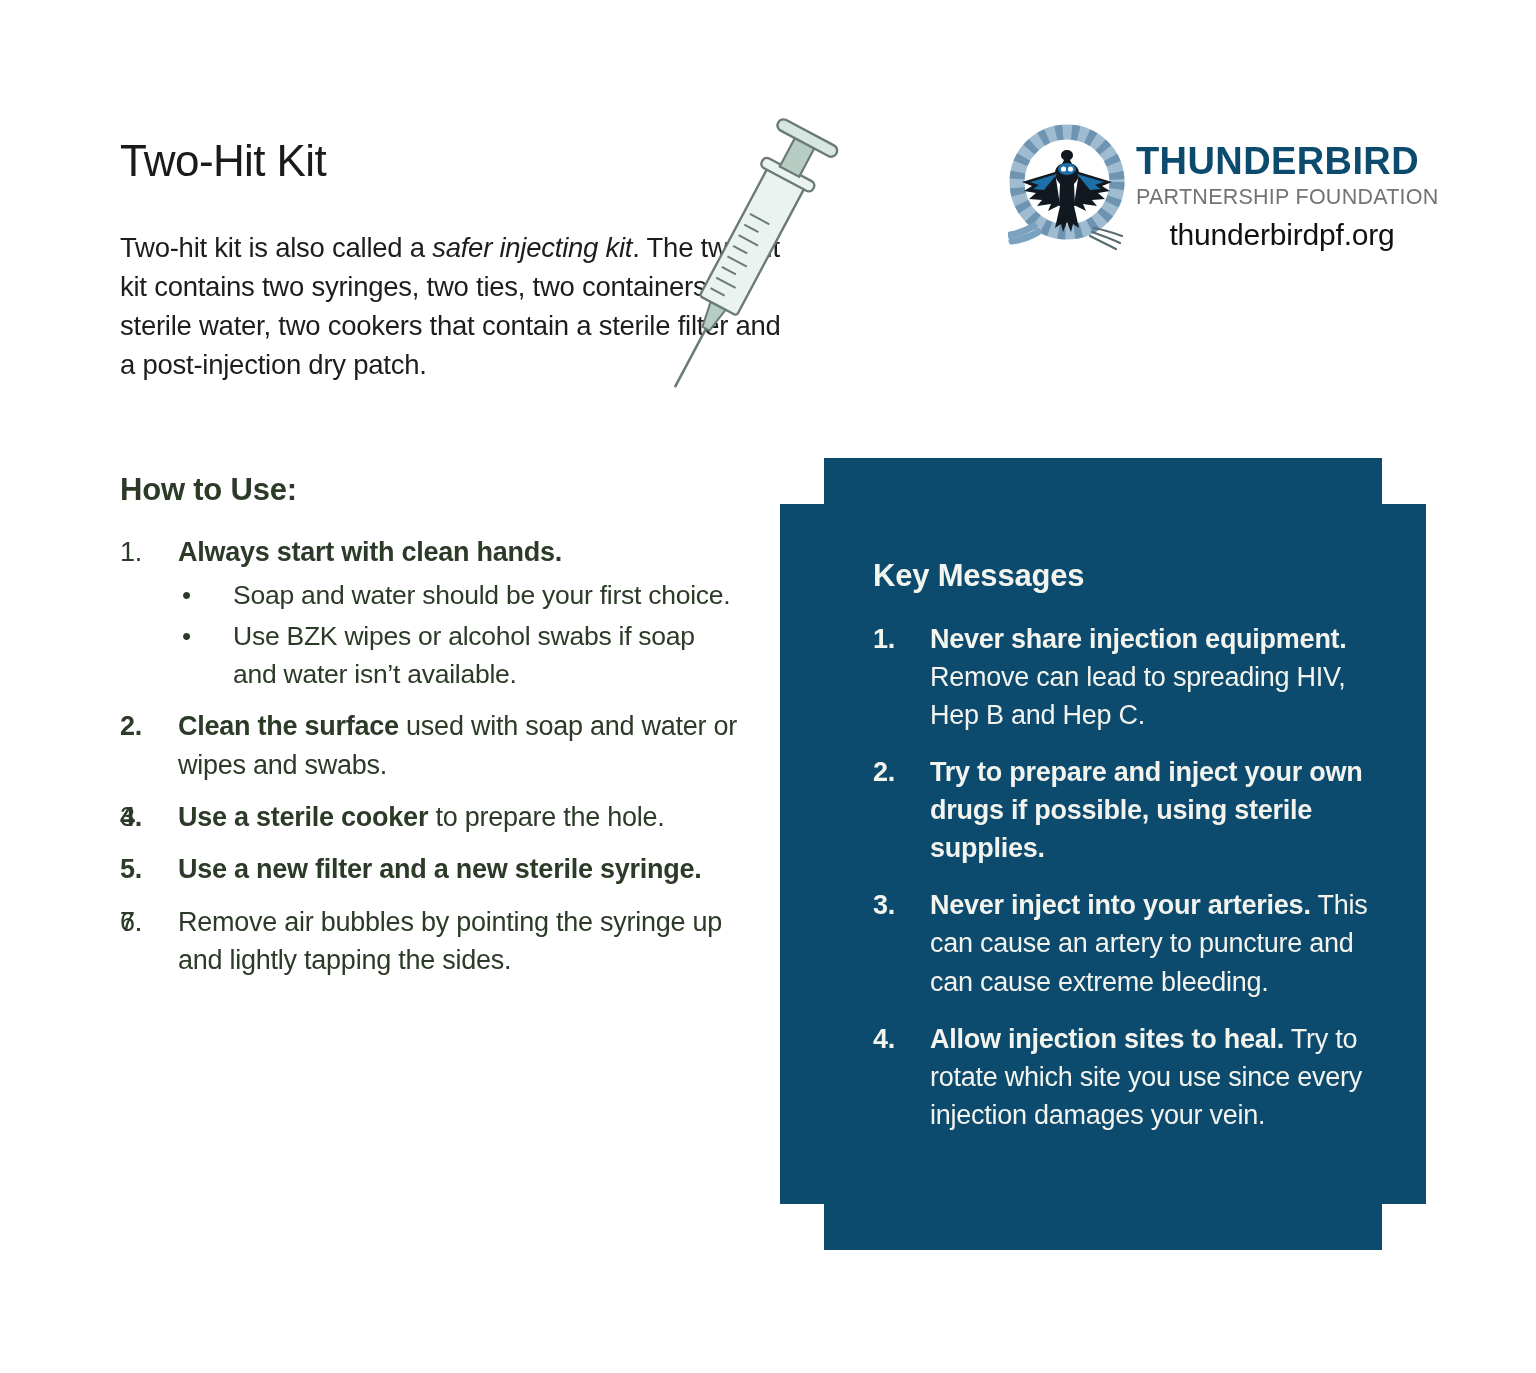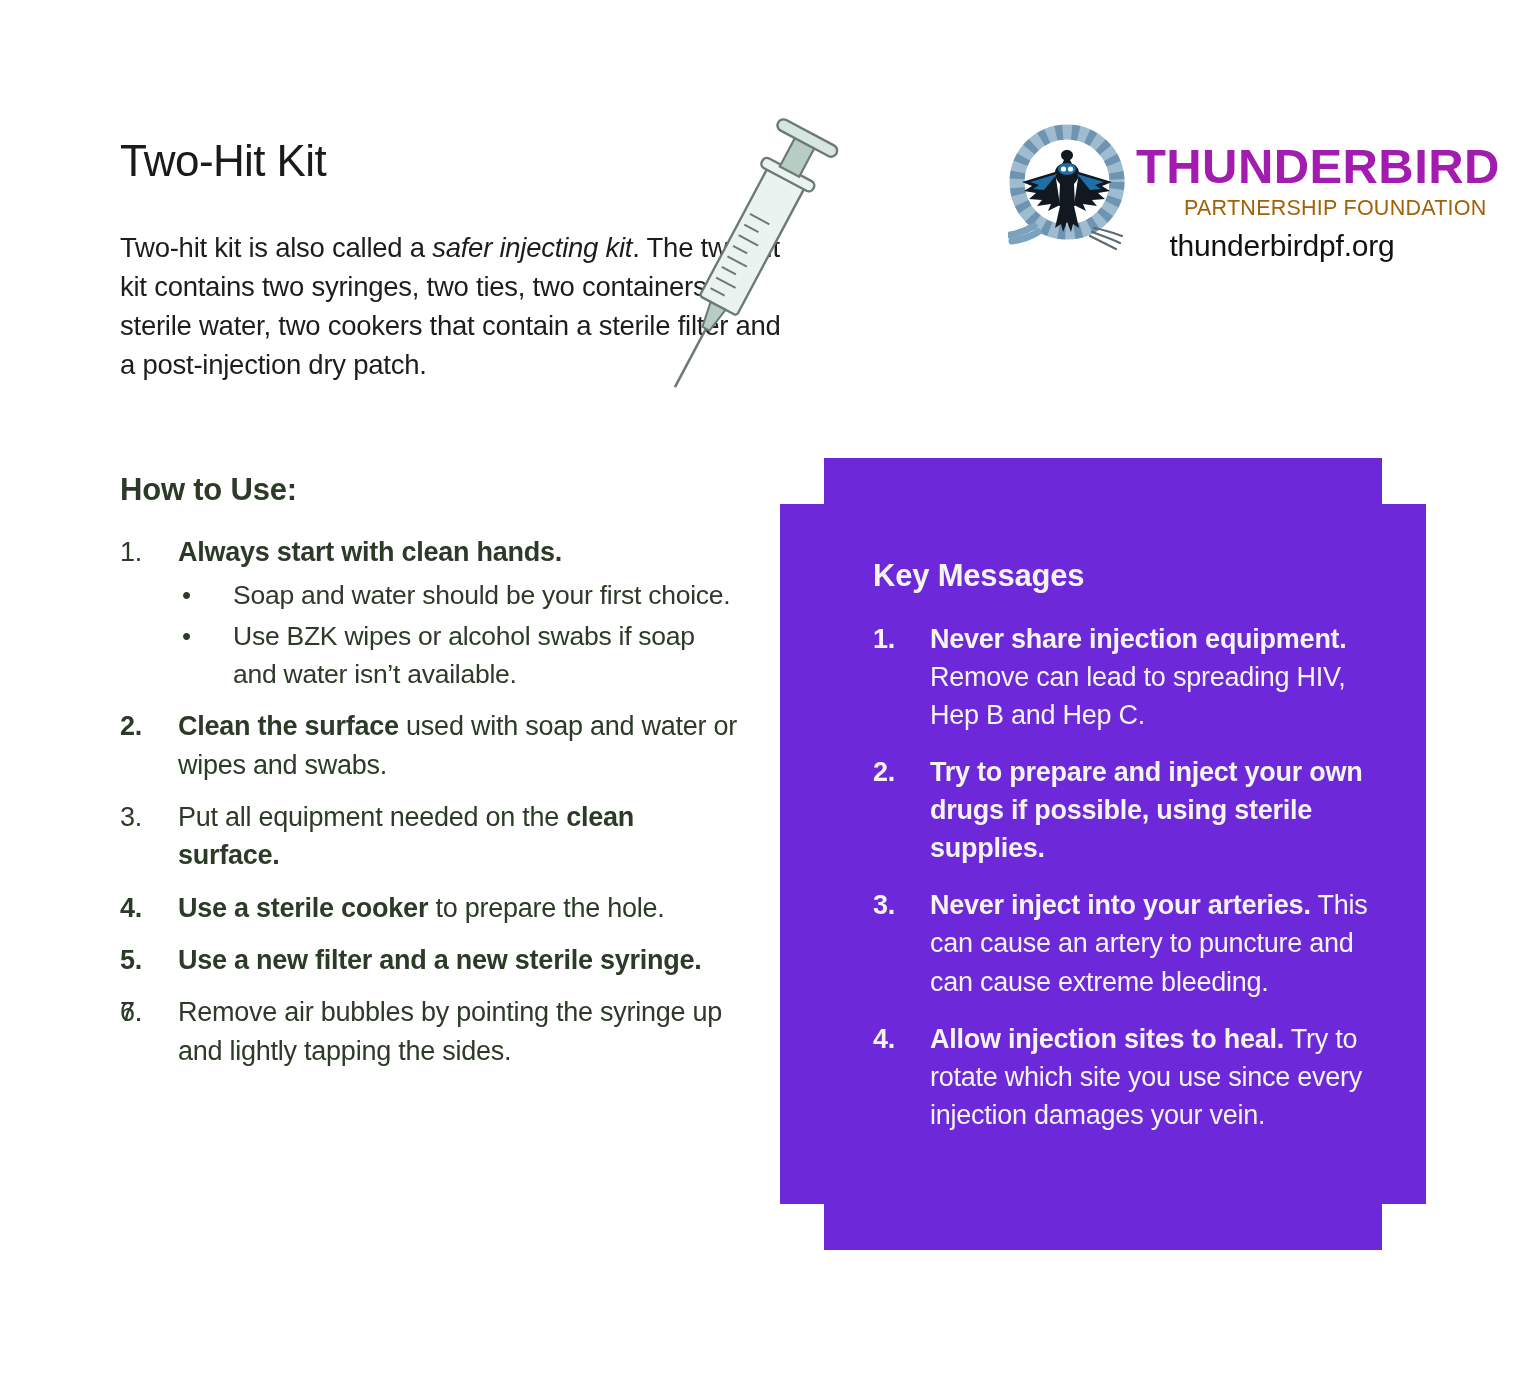--- a/index.html
+++ b/index.html
@@ -62,35 +62,34 @@
     width: 118px;
     height: 132px;
   }
   .logo-words {
     position: absolute;
     left: 128px;
     top: 22px;
     width: 292px;
   }
   .logo-name {
-    font-size: 49px;
+    font-size: 38px;
     font-weight: bold;
     letter-spacing: 0.4px;
-    color: #a21caf;
+    color: #0c4a6e;
     line-height: 1;
     white-space: nowrap;
   }
   .logo-sub {
     font-size: 21.5px;
     letter-spacing: 0.25px;
-    color: #a16207;
+    color: #737373;
     line-height: 1;
     margin-top: 7px;
     white-space: nowrap;
-    margin-left: 48px;
   }
   .logo-url {
     font-size: 30px;
     color: #111111;
     line-height: 1;
     margin-top: 11px;
     letter-spacing: -0.2px;
     white-space: nowrap;
     text-align: center;
   }
@@ -164,21 +163,21 @@
     line-height: 1.42;
   }
 
   
   .km-panel {
     position: absolute;
     left: 780px;
     top: 458px;
     width: 646px;
     height: 792px;
-    background: #6d28d9;
+    background: #0c4a6e;
     clip-path: polygon(
       44px 0,
       calc(100% - 44px) 0,
       calc(100% - 44px) 46px,
       100% 46px,
       100% calc(100% - 46px),
       calc(100% - 44px) calc(100% - 46px),
       calc(100% - 44px) 100%,
       44px 100%,
       44px calc(100% - 46px),
@@ -321,21 +320,20 @@
       </ul>
     </div>
 
     <div class="howto-item">
       <span class="num" style="font-weight:bold">2.</span>
       <span class="txt"><b>Clean the surface</b><span> used with soap and water or wipes and swabs.</span></span>
     </div>
 
     <div class="howto-item">
       <span class="num">3.</span>
-      <span class="txt"><span>Put all equipment needed on the </span><b>clean surface.</b></span>
     </div>
 
     <div class="howto-item">
       <span class="num" style="font-weight:bold">4.</span>
       <span class="txt"><b>Use a sterile cooker</b><span> to prepare the hole.</span></span>
     </div>
 
     <div class="howto-item">
       <span class="num" style="font-weight:bold">5.</span>
       <span class="txt"><b>Use a new filter and a new sterile syringe.</b></span>

